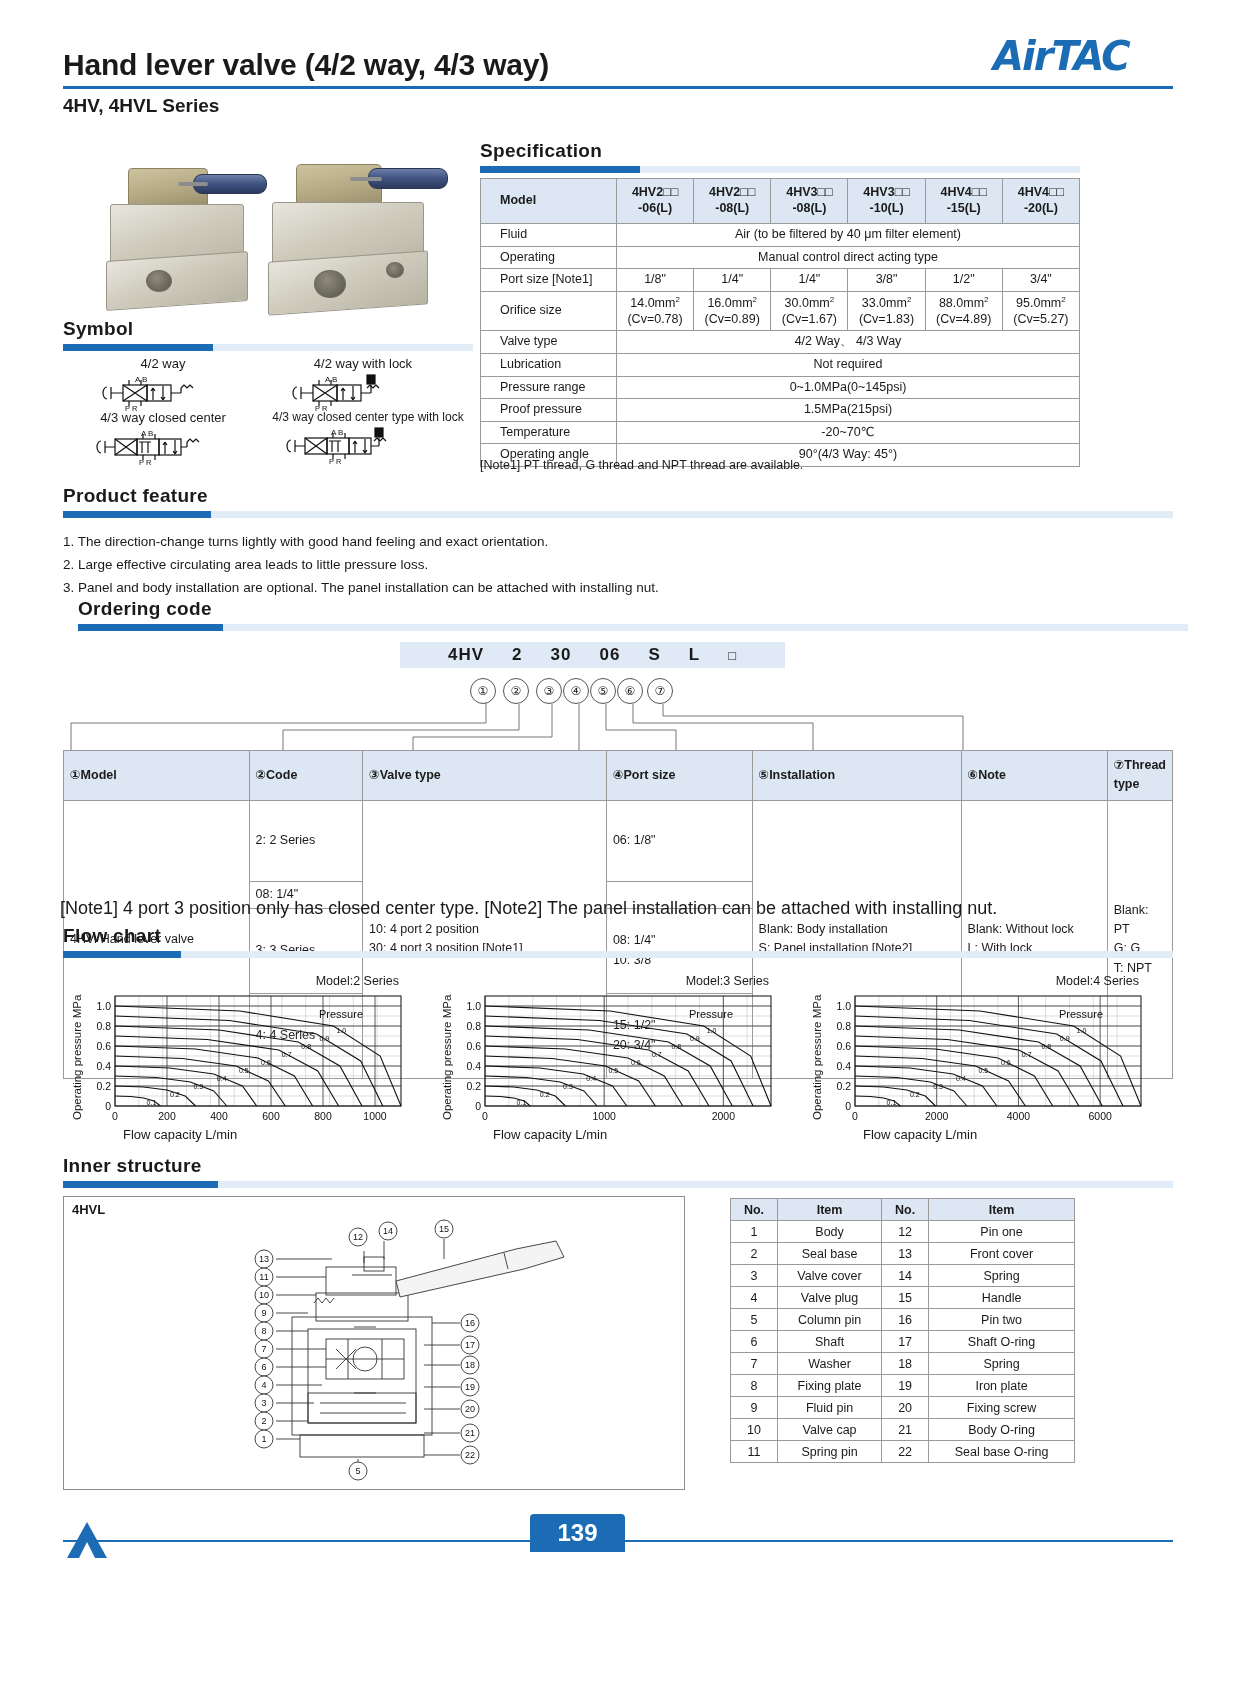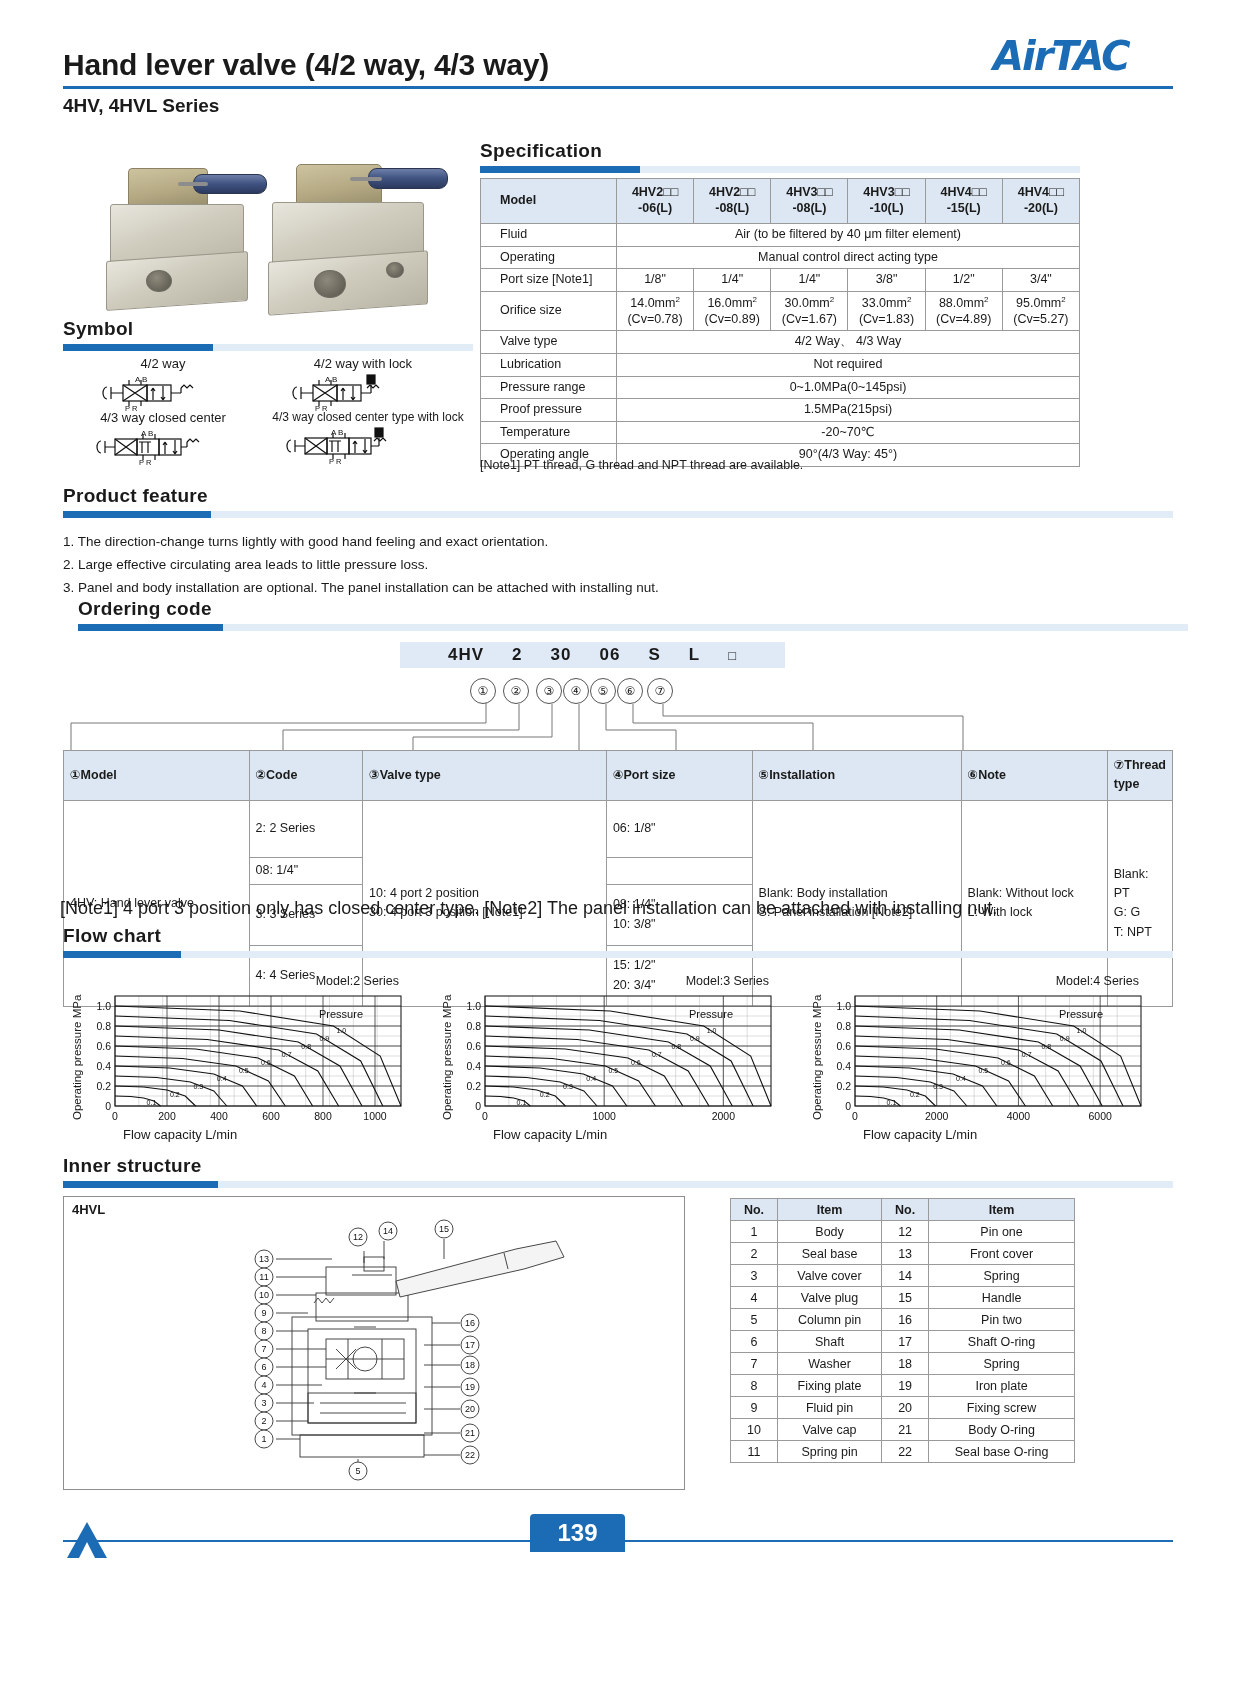--- a/index.html
+++ b/index.html
@@ -50,21 +50,21 @@
   
   .pf{position:absolute;left:63px;top:530px;font-size:13.5px;line-height:1.72;}
 
   
   .oc-codebar{position:absolute;left:400px;top:642px;width:385px;height:26px;background:#dfeaf6;}
   .oc-code{position:absolute;left:400px;top:644px;width:385px;height:22px;font-size:17px;font-weight:bold;letter-spacing:1px;display:flex;align-items:center;justify-content:center;gap:28px;}
   .oc-code span{display:inline-block;}
   .oc-circ{position:absolute;top:680px;left:470px;width:230px;height:26px;}
   .circ{position:absolute;width:24px;height:24px;border:1.3px solid #555;border-radius:50%;font-size:12px;display:flex;align-items:center;justify-content:center;background:#fff;}
   .octab{position:absolute;left:63px;top:750px;width:1110px;border-collapse:collapse;font-size:12.5px;}
-  .octab td{border:1px solid #9a9a9a;padding:8px 6px;vertical-align:middle;line-height:1.55;}
+  .octab td{border:1px solid #9a9a9a;padding:20px 6px;vertical-align:middle;line-height:1.55;}
   .octab tr.h td{background:#dce7f3;font-weight:bold;padding:5px 6px;}
   .ocnote{position:absolute;left:60px;top:898px;font-size:18px;}
 
   
   .fcwrap{position:absolute;left:63px;top:968px;width:1110px;height:185px;}
   .fc{position:absolute;top:0;width:350px;height:180px;}
   .fc .title{position:absolute;right:14px;top:6px;font-size:12.5px;}
   .fc .ylab{position:absolute;left:0;top:10px;font-size:11.5px;transform:rotate(-90deg);transform-origin:left top;white-space:nowrap;}
   .fc .xlab{position:absolute;bottom:0;left:36px;font-size:13px;}
 

